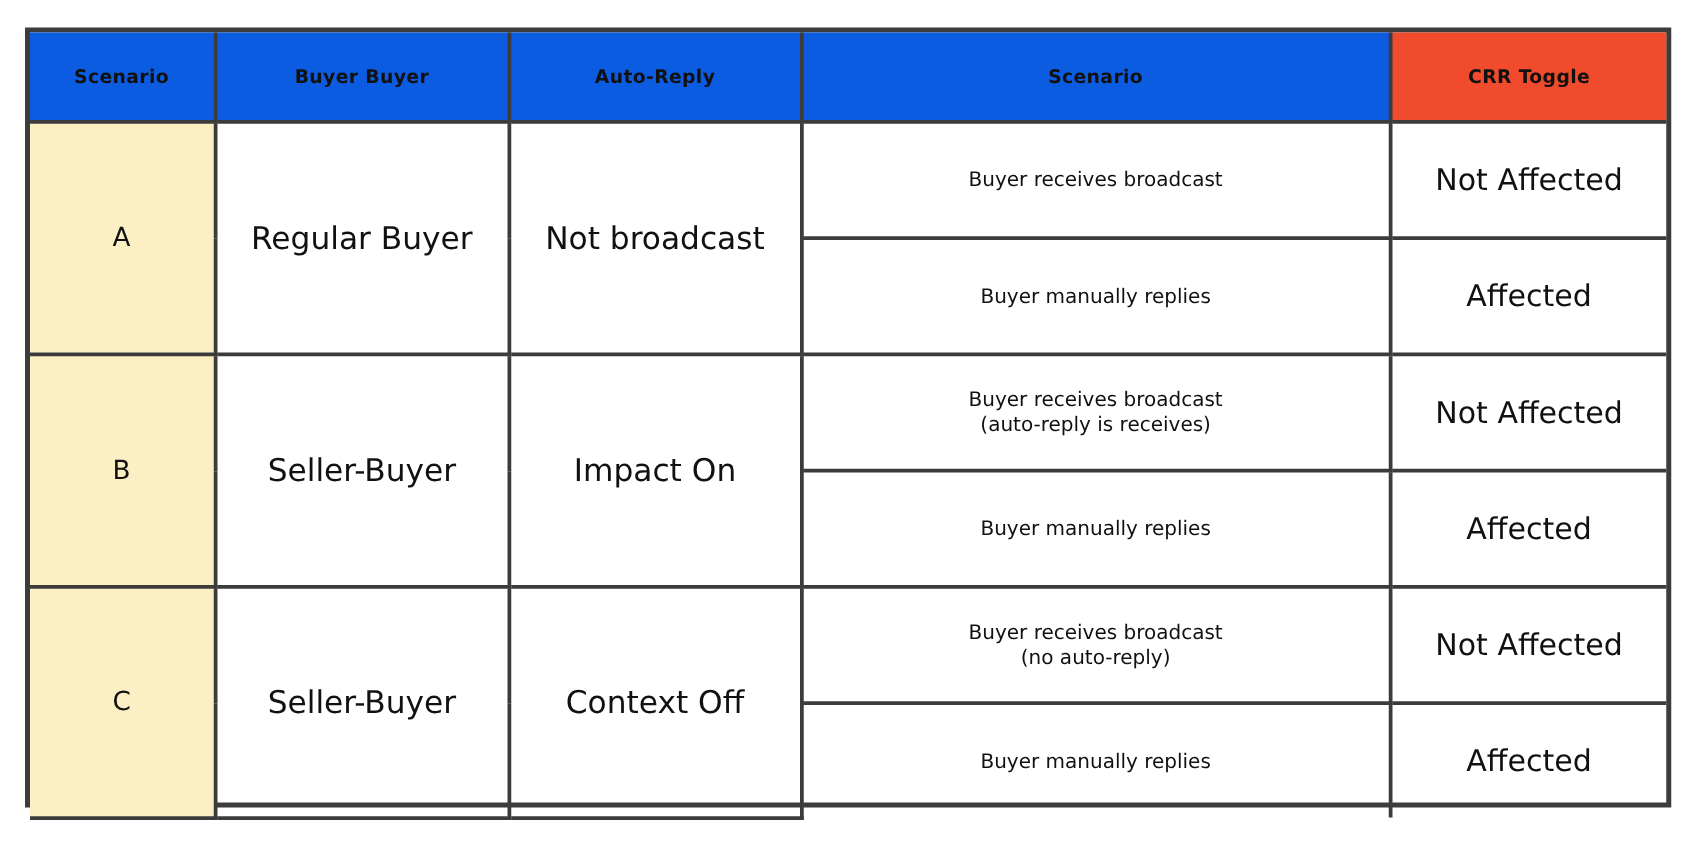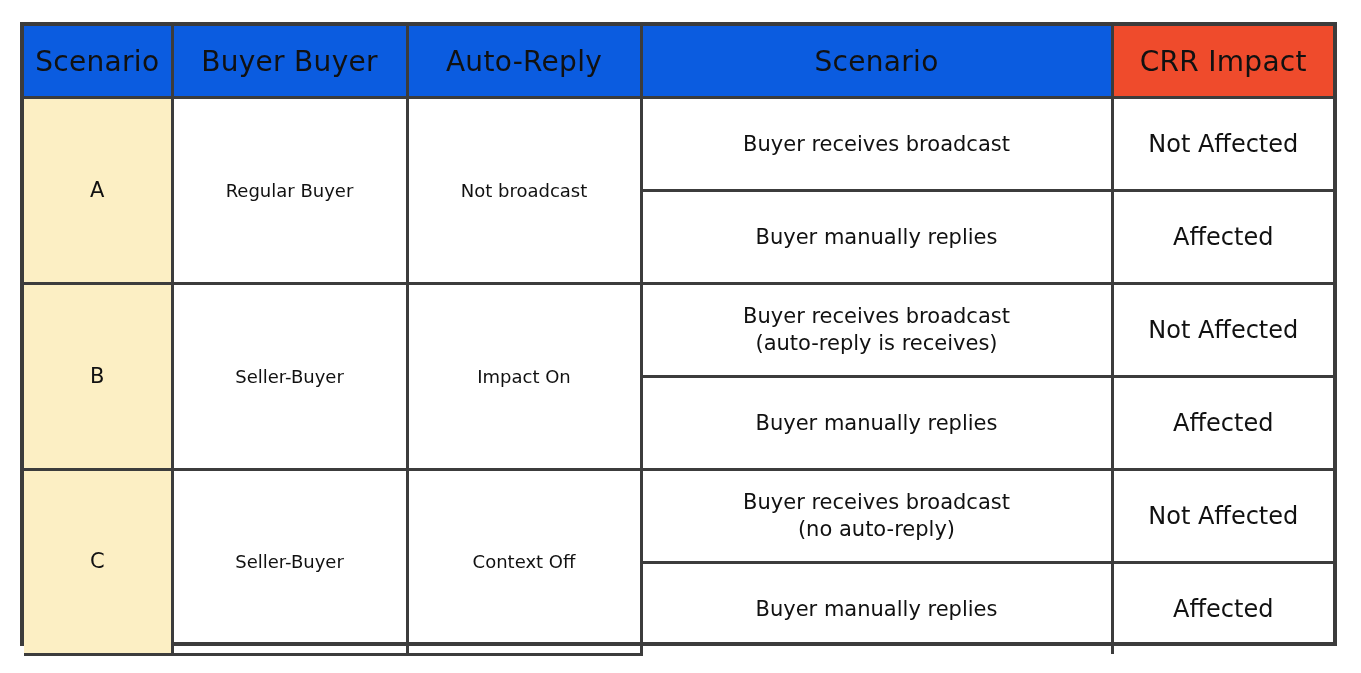--- a/index.html
+++ b/index.html
@@ -51,43 +51,43 @@
   }
   
   table.grid tr > *:first-child { border-left: none; }
   table.grid tr > *:last-child  { border-right: none; }
   table.grid thead th { border-top: none; }
   table.grid tbody tr:last-child > * { border-bottom: none; }
 
   
   th.hd {
     height: 70px;
-    font-size: 28px;
-    font-weight: normal;
+    font-size: 15px;
+    font-weight: bold;
     letter-spacing: 0.3px;
     color: #ffffff;
     background: #0b5ce0;
   }
   th.hd.accent {
     background: #ef4b2c;
   }
 
   
   td.cell {
-    font-size: 18px;
+    font-size: 25px;
     font-weight: normal;
     line-height: 1.28;
     padding: 6px 10px;
   }
   td.scenario {
     background: #fcefc4;
     font-size: 21px;
   }
   td.ctx {
-    font-size: 21px;
+    font-size: 16px;
     padding: 8px 14px;
   }
   td.crr {
     font-size: 24px;
   }
   .ctx-line { display: block; }
 
   
   .band-a td { height: 90px; }
   .band-b td { height: 90px; }
@@ -105,21 +105,21 @@
         <col style="width:234px">
         <col style="width:471px">
         <col style="width:221px">
       </colgroup>
       <thead>
         <tr>
           <th class="hd">Scenario</th>
           <th class="hd">Buyer Buyer</th>
           <th class="hd">Auto-Reply</th>
           <th class="hd">Scenario</th>
-          <th class="hd accent">CRR Impact</th>
+          <th class="hd accent">CRR Toggle</th>
         </tr>
       </thead>
       <tbody>
 
         <tr class="band-a">
           <td class="cell scenario" rowspan="2">A</td>
           <td class="cell" rowspan="2">Regular Buyer</td>
           <td class="cell" rowspan="2">Not broadcast</td>
           <td class="cell ctx">
             <span class="ctx-line">Buyer receives broadcast</span>

